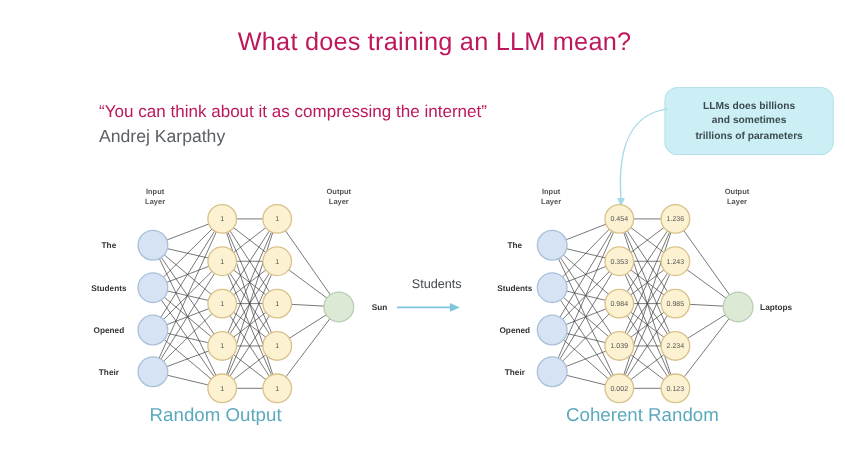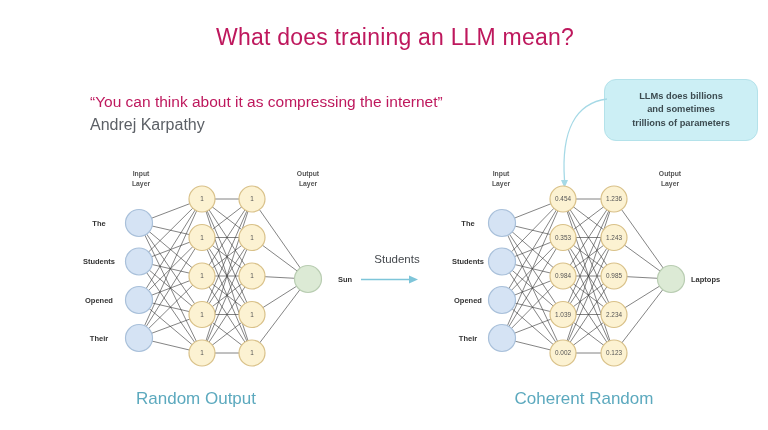--- a/index.html
+++ b/index.html
@@ -8,21 +8,21 @@
   #title{position:absolute;left:0;right:0;top:24px;padding-left:22px;text-align:center;
          font-size:23px;color:#be185d;letter-spacing:.2px;}
   #quote{position:absolute;left:90px;top:93px;font-size:15.5px;color:#be185d;}
   #author{position:absolute;left:90px;top:116px;font-size:16px;color:#5c6066;}
   #callout{position:absolute;left:604px;top:79px;width:154px;height:62px;box-sizing:border-box;
            background:#cceff5;border:1px solid #b4e2ea;border-radius:12px;
            display:flex;align-items:center;justify-content:center;text-align:center;
            font-size:9.3px;font-weight:bold;color:#3c4b50;line-height:1.4;white-space:pre-line;}
   #training-label{position:absolute;left:352px;top:253px;width:90px;text-align:center;
            font-size:11.5px;color:#45494e;}
-  .bottom-caption{position:absolute;top:389px;width:220px;text-align:center;
+  .bottom-caption{position:absolute;top:368px;width:220px;text-align:center;
            font-size:17px;color:#5ca9be;}
   #caption-left{left:86px;}
   #caption-right{left:474px;}
   #diagram{position:absolute;left:0;top:0;}
   .nn-word{font-size:7.5px;font-weight:bold;fill:#333;}
   .nn-val{font-size:6.4px;fill:#555;}
   .nn-cap{font-size:6.8px;font-weight:bold;fill:#555;}
   .nn-edge{stroke:#3f3f3f;stroke-width:0.75;opacity:0.85;}
 </style>
 </head>

